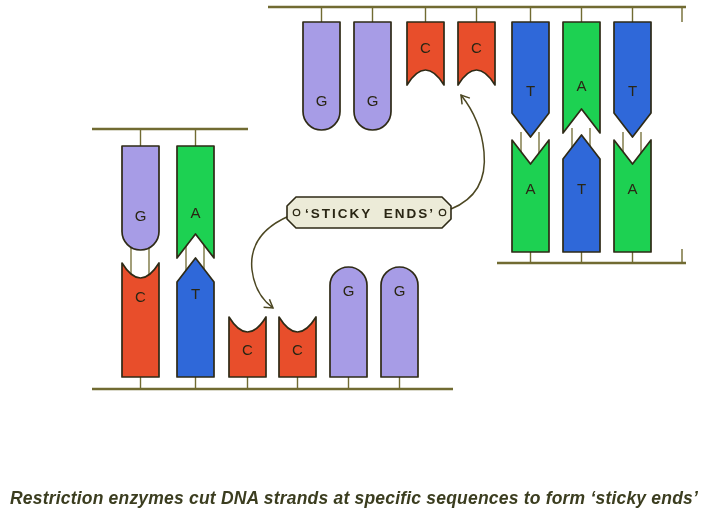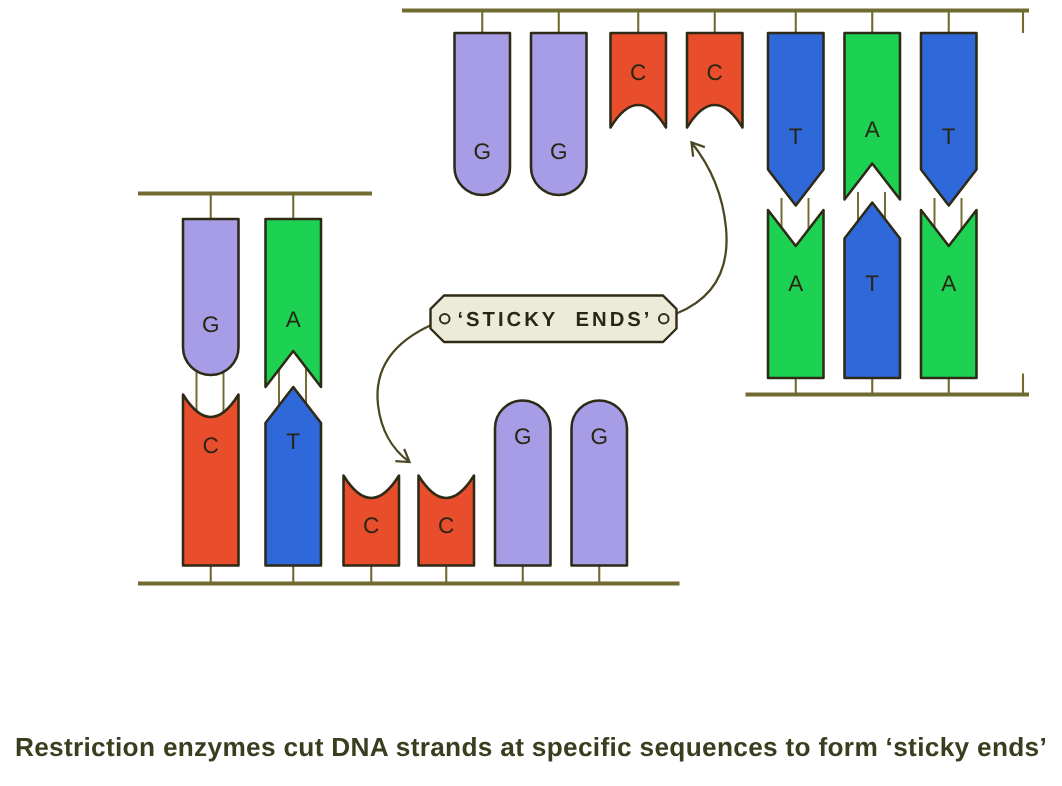--- a/index.html
+++ b/index.html
@@ -7,21 +7,21 @@
     position:relative; width:708px; height:524px;
     background:#ffffff; overflow:hidden;
     font-family:"Liberation Sans", sans-serif;
   }
   #dna-svg { position:absolute; left:0; top:0; }
   svg text { font-family:"Liberation Sans", sans-serif; }
   .base-letter { font-size:15px; font-weight:400; }
   .label-text { font-size:13.5px; font-weight:600; letter-spacing:2px; }
   .caption {
     position:absolute; left:0; top:488px; width:708px;
-    text-align:center; font-size:17.5px; font-weight:bold; 
+    text-align:center; font-size:17.5px; font-weight:bold; font-style:italic;
     letter-spacing:0.2px;
   }
 </style>
 </head>
 <body>
 
 <div class="canvas">
   <svg id="dna-svg" width="708" height="524" viewBox="0 0 708 524">
       <defs>
         <marker id="ah" markerWidth="12" markerHeight="12" refX="9" refY="6" orient="auto" markerUnits="userSpaceOnUse">

